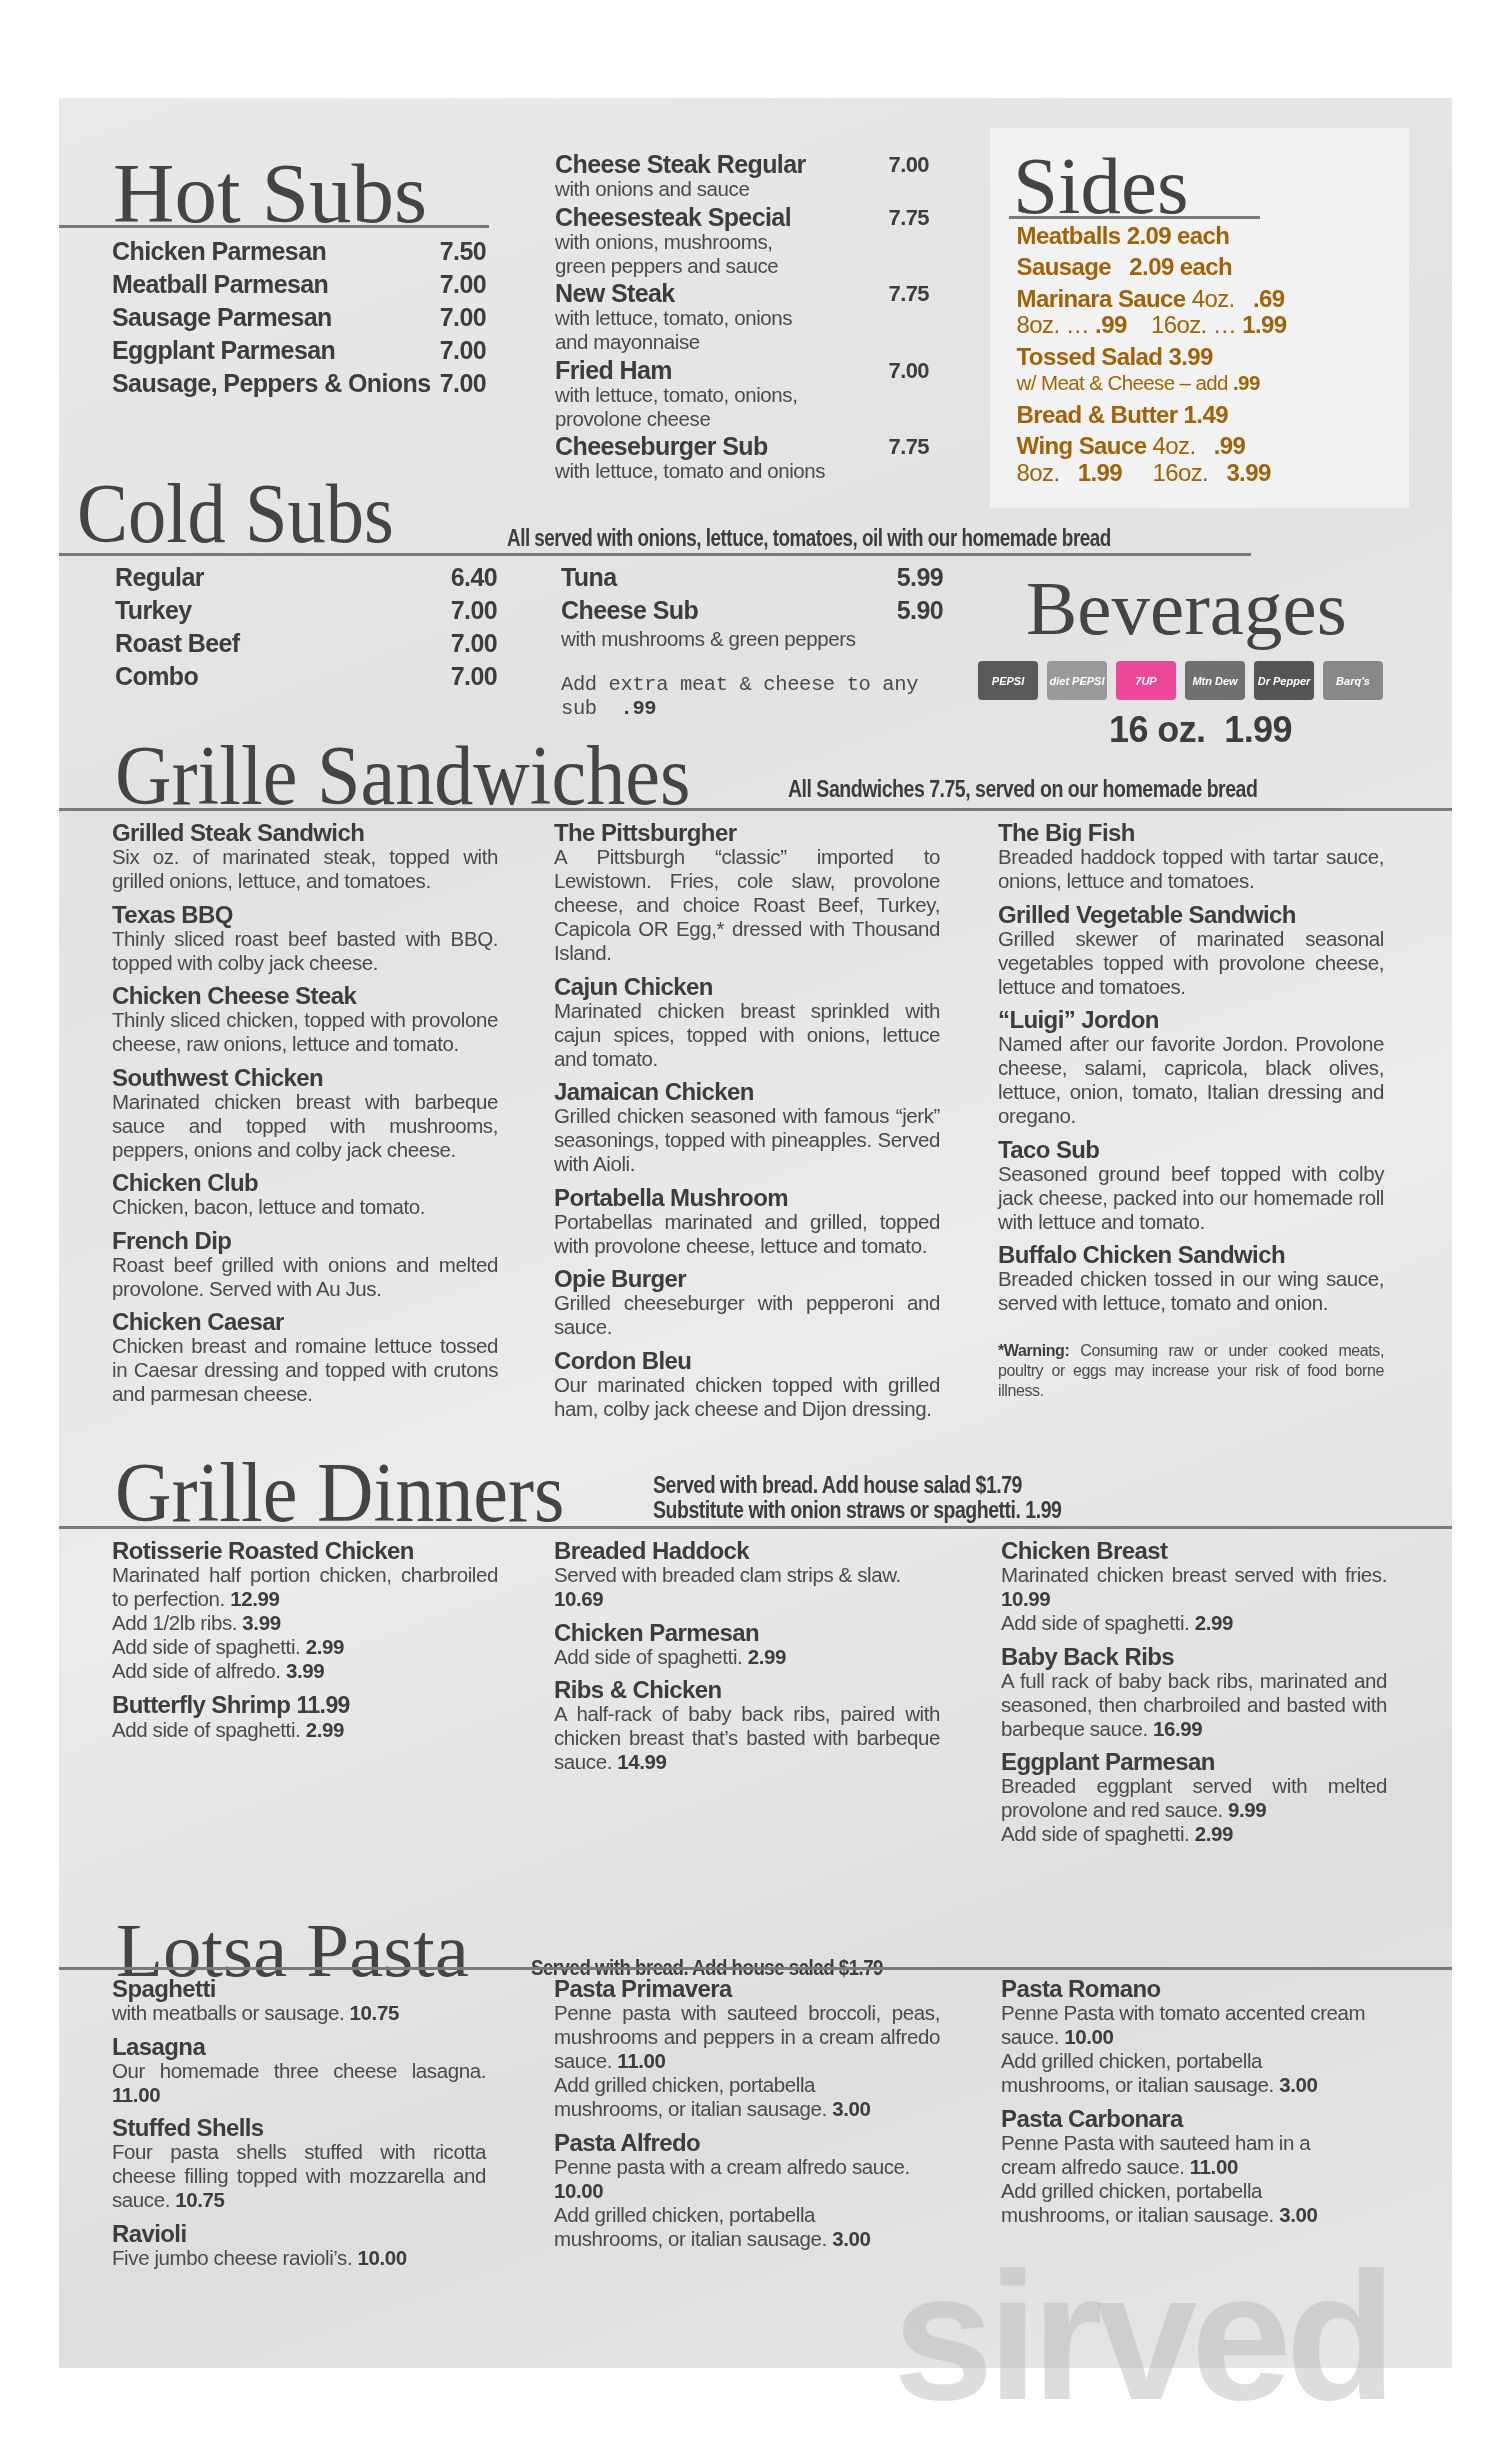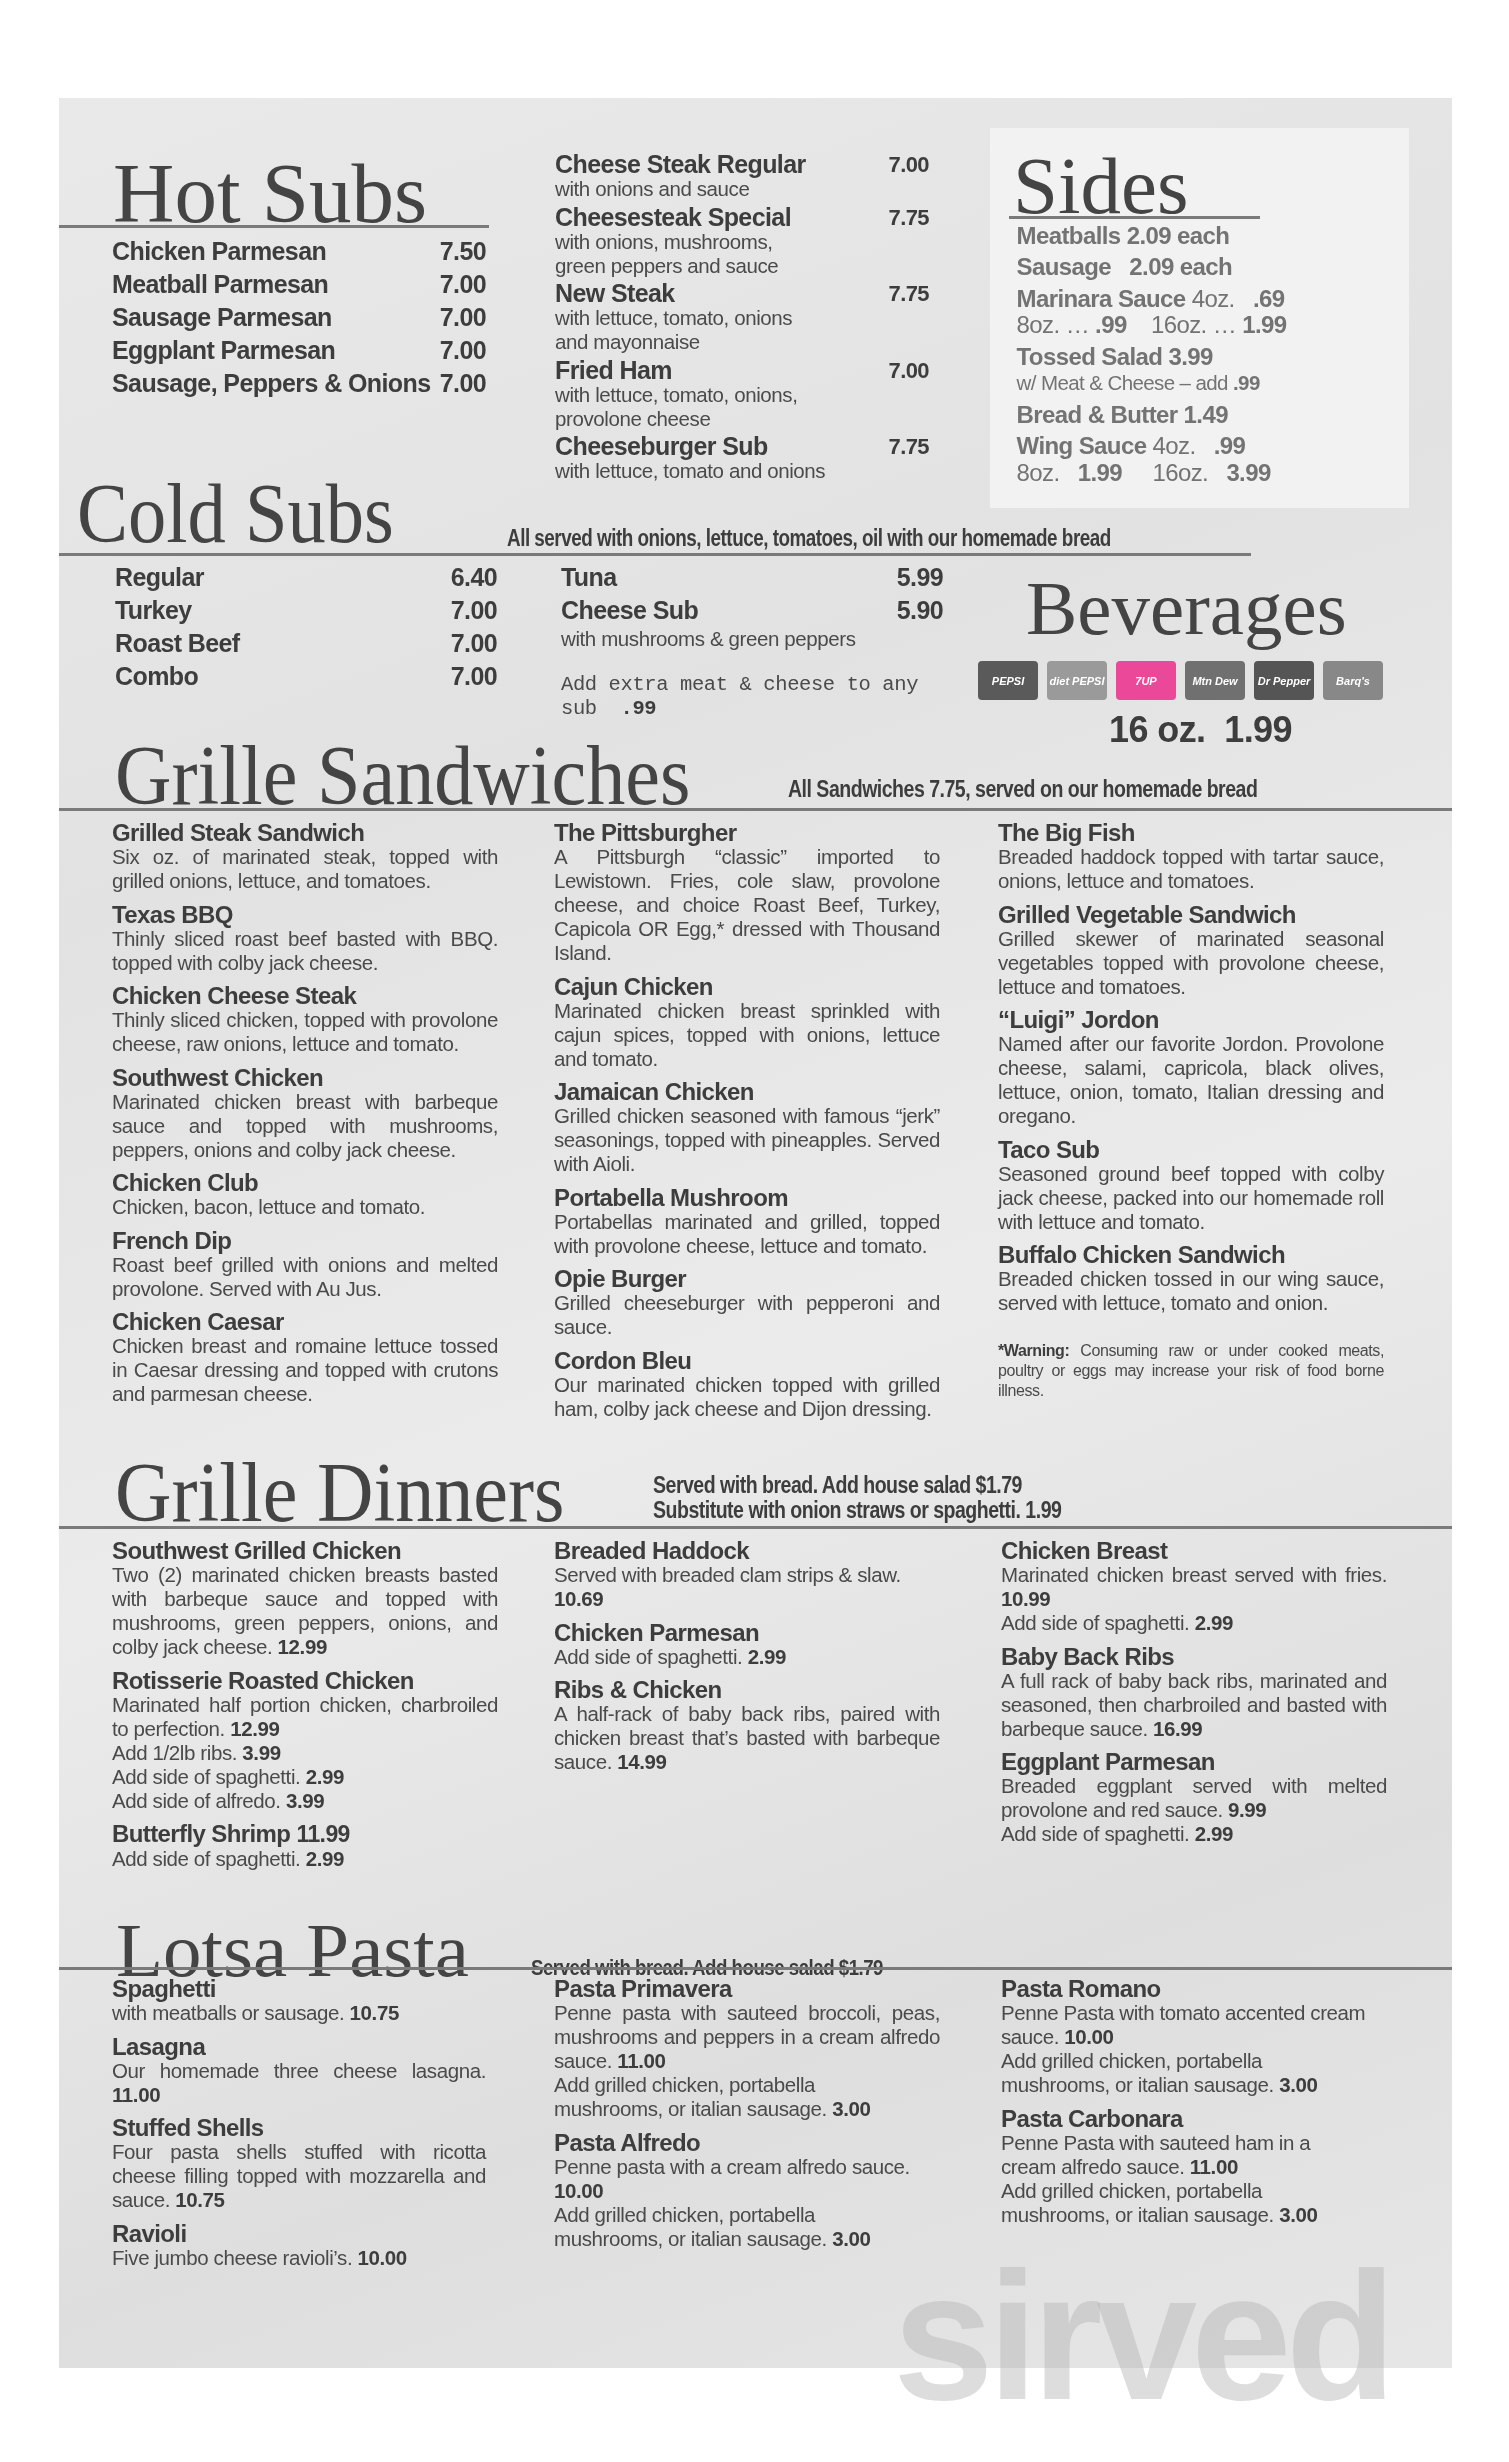--- a/index.html
+++ b/index.html
@@ -10,21 +10,21 @@
   .serif { font-family: "Liberation Serif", "DejaVu Serif", serif; font-weight: normal; color: #444; line-height: 1; white-space: nowrap; }
   .rule { position: absolute; height: 3px; background: #7a7a7a; }
   .iname { font-weight: bold; font-size: 24px; line-height: 25px; color: #3d3d3d; letter-spacing: -0.6px; transform-origin: left; }
   .idesc { font-size: 20.5px; line-height: 24px; color: #4a4a4a; text-align: justify; letter-spacing: -0.4px; }
   .price { font-weight: bold; color: #3d3d3d; }
   .row { display: flex; justify-content: space-between; font-weight: bold; font-size: 25px; line-height: 33px; color: #3d3d3d; letter-spacing: -0.6px; }
   .sub-note { font-weight: bold; font-size: 23px; line-height: 24px; color: #3d3d3d; letter-spacing: -0.6px; white-space: nowrap; }
   .hs-item { margin-bottom: 3.6px; }
   .col-item { margin-bottom: 8.5px; }
   .sides-box { position: absolute; left: 990px; top: 128px; width: 419px; height: 380px; background: #f2f2f2; }
-  .sides-line { font-weight: bold; font-size: 24px; line-height: 26.6px; color: #737373; letter-spacing: -0.6px; white-space: nowrap; }
+  .sides-line { font-weight: bold; font-size: 24px; line-height: 26.6px; color: #a16207; letter-spacing: -0.6px; white-space: nowrap; }
   .sides-line .lt { font-weight: normal; }
   .logo { display: inline-flex; align-items: center; justify-content: center; width: 60px; height: 39px; margin-right: 9px; border-radius: 4px; font-weight: bold; font-size: 11px; color: #fff; font-style: italic; }
   .watermark { position: absolute; left: 893px; top: 2246px; font-family: "Liberation Sans", sans-serif; font-weight: bold; font-size: 181px; color: rgba(180,180,180,0.45); letter-spacing: -6px; line-height: 1; }
 </style>
 </head>
 <body>
 
 <div class="page"></div>
 
 <div class="abs serif" style="left:113px; top:151px; font-size:85px;">Hot Subs</div>
@@ -237,24 +237,20 @@
   <div class="idesc" style="font-size:16px; line-height:20px; margin-top:26px;"><span class="price">*Warning:</span> <span>Consuming raw or under cooked meats, poultry or eggs may increase your risk of food borne illness.</span></div>
 </div>
 
 <div class="abs serif" style="left:115px; top:1450px; font-size:85px; transform:scaleX(0.92); transform-origin:left;">Grille Dinners</div>
 <div class="abs sub-note" style="left:653px; top:1473px; transform:scaleX(0.85); transform-origin:left;">Served with bread. Add house salad $1.79</div>
 <div class="abs sub-note" style="left:653px; top:1498px; transform:scaleX(0.85); transform-origin:left;">Substitute with onion straws or spaghetti. 1.99</div>
 <div class="rule" style="left:59px; top:1526px; width:1393px;"></div>
 
 <div class="abs" style="left:112px; top:1538px; width:386px;">
   <div class="col-item">
-    <div class="iname">Southwest Grilled Chicken</div>
-    <div class="idesc"><span>Two (2) marinated chicken breasts basted with barbeque sauce and topped with mushrooms, green peppers, onions, and colby jack cheese.</span> <span class="price">12.99</span></div>
-  </div>
-  <div class="col-item">
     <div class="iname">Rotisserie Roasted Chicken</div>
     <div class="idesc"><span>Marinated half portion chicken, charbroiled to perfection.</span> <span class="price">12.99</span></div>
     <div class="idesc" style="text-align:left;"><span>Add 1/2lb ribs.</span> <span class="price">3.99</span></div>
     <div class="idesc" style="text-align:left;"><span>Add side of spaghetti.</span> <span class="price">2.99</span></div>
     <div class="idesc" style="text-align:left;"><span>Add side of alfredo.</span> <span class="price">3.99</span></div>
   </div>
   <div class="col-item">
     <div class="iname"><span>Butterfly Shrimp</span> <span style="font-size:23px;">11.99</span></div>
     <div class="idesc" style="text-align:left;"><span>Add side of spaghetti.</span> <span class="price">2.99</span></div>
   </div>

